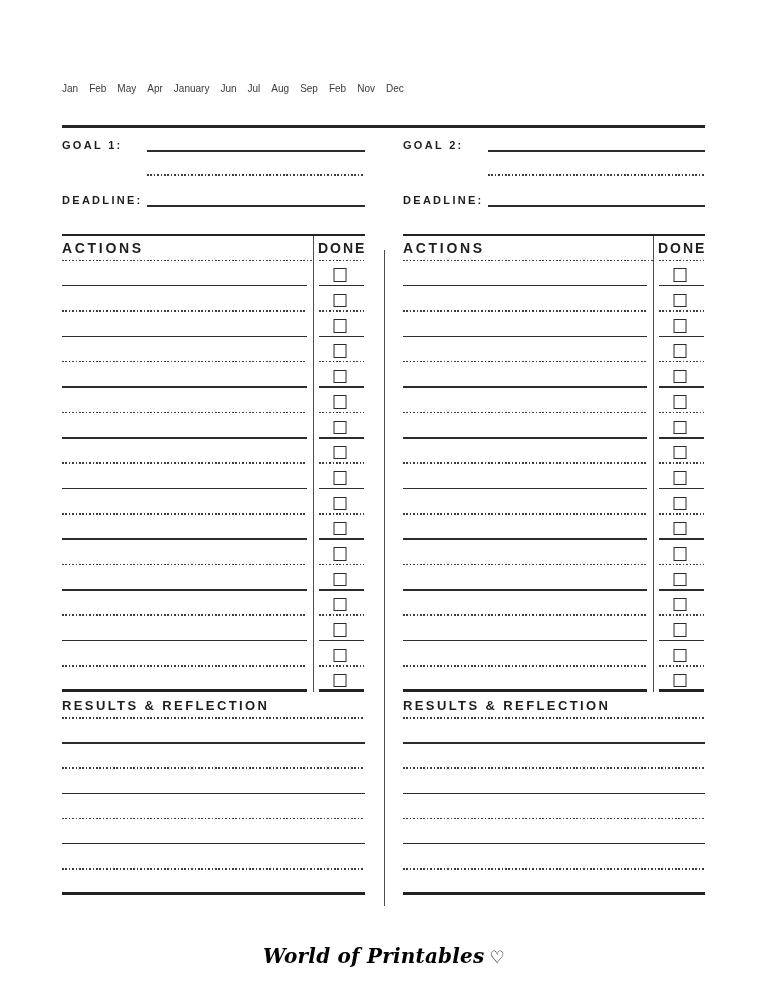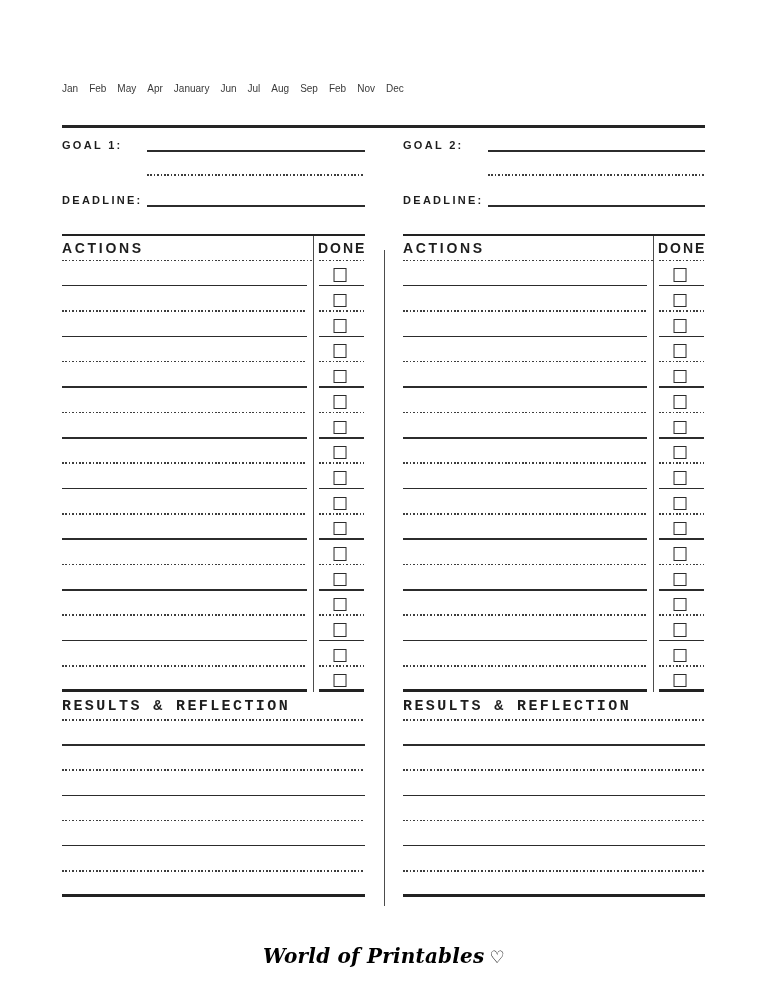--- a/index.html
+++ b/index.html
@@ -39,21 +39,21 @@
   .th-label { font-size:14px; font-weight:bold; letter-spacing:2.7px; color:#1d1d1d; margin-bottom:4px; }
   .done-cells .th-label { letter-spacing:2px; margin-left:4px; }
   .arow { height:25.35px; display:flex; flex-direction:column; justify-content:flex-end; }
   .arow .rule { margin-right:6px; }
   .drow { height:25.35px; position:relative; display:flex; flex-direction:column; justify-content:flex-end; }
   .drow .rule, .done-cells .thead .rule { margin-left:5px; margin-right:1px; }
   .checkbox { position:absolute; left:50%; bottom:4.5px; transform:translateX(-48%);
               width:13.5px; height:13.5px; border:1.8px solid #2b2b2b; background:#fff; }
 
   .results { margin-top:6px; }
-  .results-header { font-size:15px; font-weight:bold; letter-spacing:2.4px; color:#1d1d1d;font-family:Liberation Mono, monospace; }
+  .results-header { font-size:13px; font-weight:bold; letter-spacing:2.4px; color:#1d1d1d; }
   .results-header-rule { margin-top:4px; }
   .rrow { height:25.2px; display:flex; flex-direction:column; justify-content:flex-end; }
 
   .footer { position:absolute; left:0; right:0; top:944px; text-align:center;
             font-family:"DejaVu Serif", serif; font-style:italic; font-weight:bold;
             font-size:20px; color:#000000; letter-spacing:0.2px; }
   .footer .heart { font-style:normal; font-weight:normal; font-size:17px; padding-left:5px; }
 </style>
 </head>
 <body>

